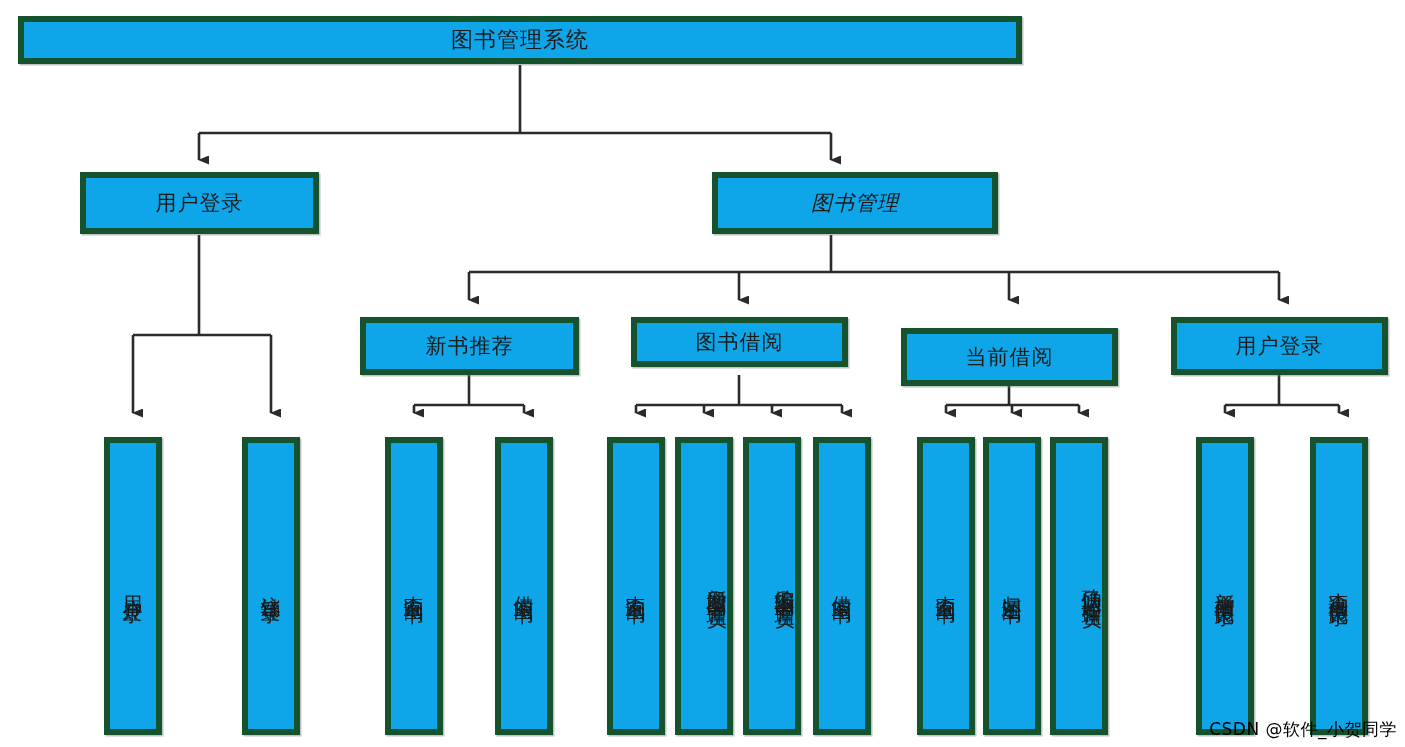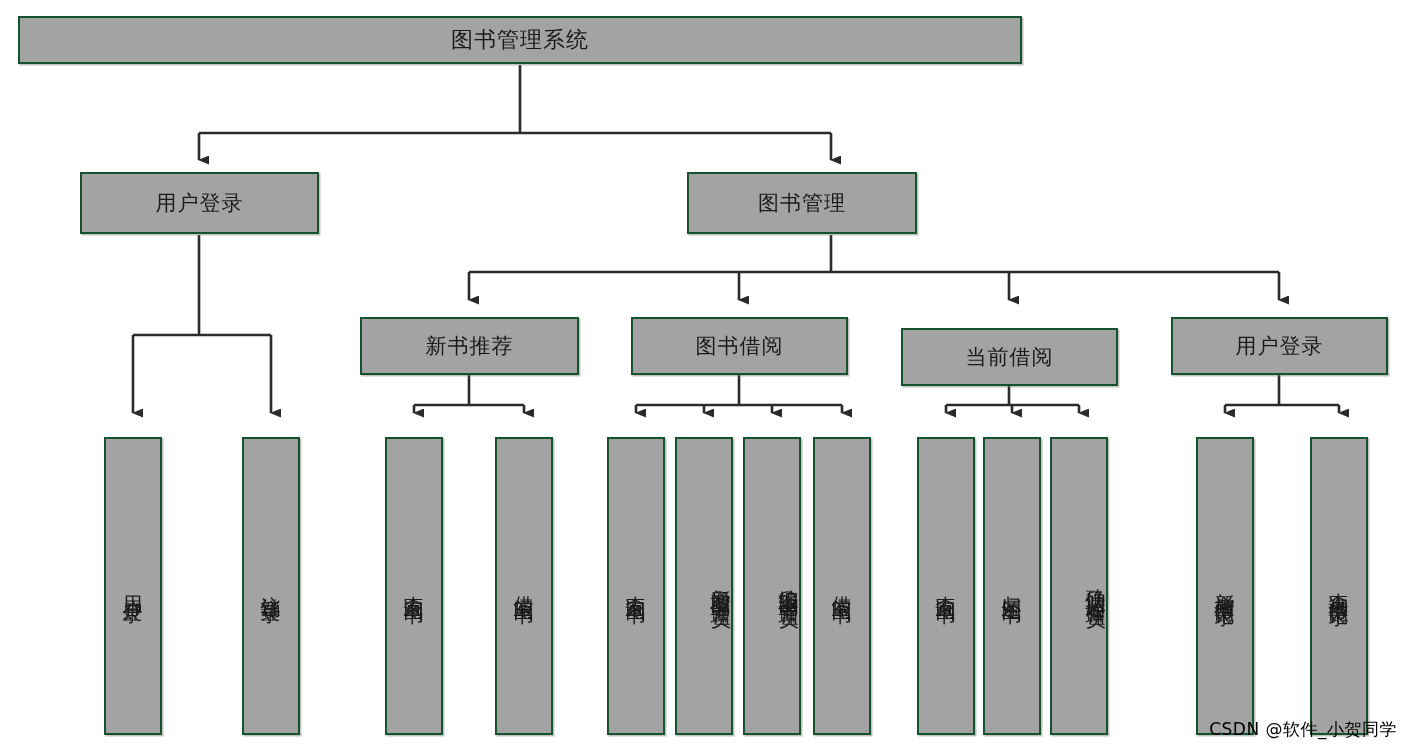--- a/index.html
+++ b/index.html
@@ -13,22 +13,22 @@
   #canvas {
     position: relative;
     width: 1405px;
     height: 747px;
     background: #ffffff;
     overflow: hidden;
   }
   .node {
     position: absolute;
     box-sizing: border-box;
-    border: 2px solid #14532d;
-    background: #a3a3a3;
+    border: 6px solid #14532d;
+    background: #0ea5e9;
     display: flex;
     align-items: center;
     justify-content: center;
     color: #1a1a1a;
     box-shadow: 1.5px 1.5px 0 rgba(120,120,120,0.45);
   }
   .node.h {
     font-size: 21px;
     letter-spacing: 1px;
     white-space: nowrap;
@@ -122,24 +122,24 @@
       <path d="M1279,375 L1279,405"></path>
       <path d="M1225,405 L1339,405"></path>
       <path d="M1225,405 L1225,413" marker-end="url(#arw)"></path>
       <path d="M1339,405 L1339,413" marker-end="url(#arw)"></path>
     </g>
   </svg>
 
   <div class="node h root" style="left:18px; top:16px; width:1004px; height:48px;">图书管理系统</div>
 
   <div class="node h" style="left:80px; top:172px; width:239px; height:62px;">用户登录</div>
-  <div class="node h" style="left:687px; top:172px; width:230px; height:62px;">图书管理</div>
+  <div class="node h" style="left:712px; top:172px; width:286px; height:62px;font-style:italic;">图书管理</div>
 
   <div class="node h" style="left:360px; top:317px; width:219px; height:58px;">新书推荐</div>
-  <div class="node h" style="left:631px; top:317px; width:217px; height:58px;">图书借阅</div>
+  <div class="node h" style="left:631px; top:317px; width:217px; height:50px;">图书借阅</div>
   <div class="node h" style="left:901px; top:328px; width:217px; height:58px;">当前借阅</div>
   <div class="node h" style="left:1171px; top:317px; width:217px; height:58px;">用户登录</div>
 
   <div class="node v mid" style="left:104px; top:437px; width:58px; height:298px;">用户登录</div>
   <div class="node v mid" style="left:242px; top:437px; width:58px; height:298px;">注销登录</div>
 
   <div class="node v mid" style="left:385px; top:437px; width:58px; height:298px;">查询图书</div>
   <div class="node v mid" style="left:495px; top:437px; width:58px; height:298px;">借阅图书</div>
 
   <div class="node v mid" style="left:607px; top:437px; width:58px; height:298px;">查询图书</div>

